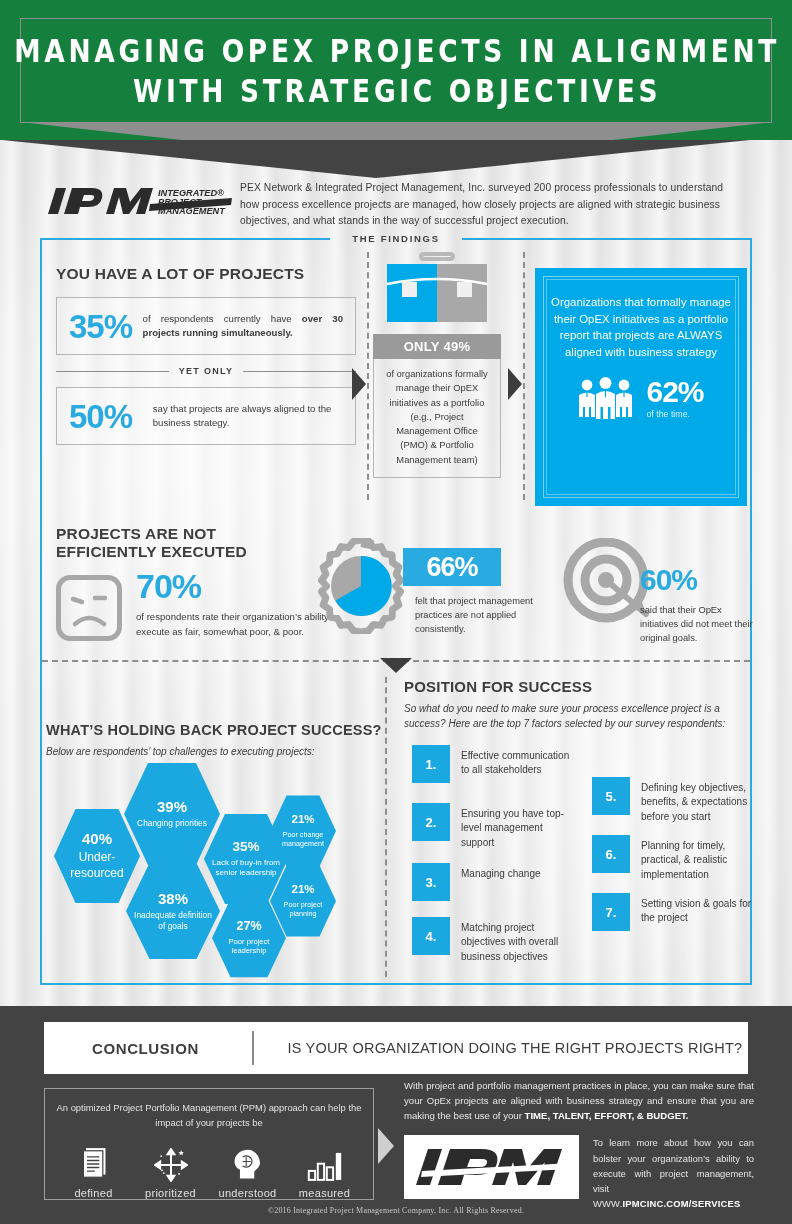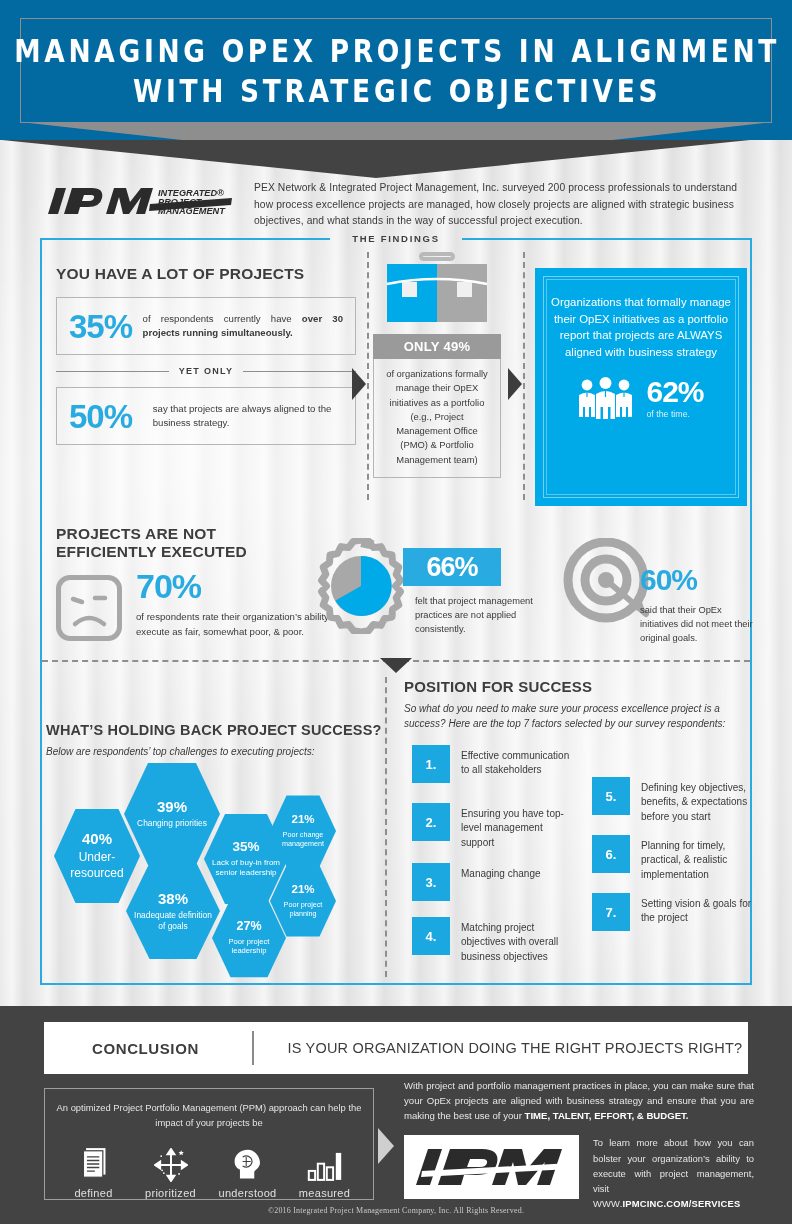--- a/index.html
+++ b/index.html
@@ -9,21 +9,21 @@
     background: #3d3d3d;
     position: relative;
     overflow: hidden;
     -webkit-font-smoothing: antialiased;
   }
   .page { position: relative; width: 792px; height: 1224px; background: #3d3d3d; }
 
   
   .header-band {
     position: absolute; top: 0; left: 0; width: 792px; height: 140px;
-    background: #0369a1;
+    background: #15803d;
   }
   .header-band::after {
     content: ""; position: absolute; bottom: -45px; left: 0; width: 0; height: 0;
     border-left: 396px solid #434343;
     border-right: 396px solid #434343;
     border-bottom: 45px solid transparent;
   }
   .header-inner {
     position: absolute; top: 18px; left: 20px; width: 752px; height: 105px;
     border: 1.5px solid #8e8e8e;
@@ -68,21 +68,21 @@
   }
   .paper-sheen {
     position: absolute; top: 0; left: 0; width: 792px; height: 866px;
     background:
       radial-gradient(ellipse 300px 500px at 180px 300px, rgba(255,255,255,.7), rgba(255,255,255,0) 70%),
       radial-gradient(ellipse 260px 420px at 620px 640px, rgba(255,255,255,.55), rgba(255,255,255,0) 70%);
     pointer-events: none;
   }
 
   
-  .intro { position: absolute; top: 40px; left: 46px; width: 700px; display: flex; gap: 18px; }
+  .intro { position: absolute; top: 40px; left: 46px; width: 700px; display: flex; gap: 4px; }
   .ipm-logo-mark {
     width: 190px; height: 44px; position: relative; flex: none; margin-top: 4px;
   }
   .intro-text {
     font-family: "Liberation Sans", sans-serif;
     font-size: 10.3px; line-height: 1.62; color: #3a3a3a; letter-spacing: .1px;
     width: 505px;
   }
 
   

